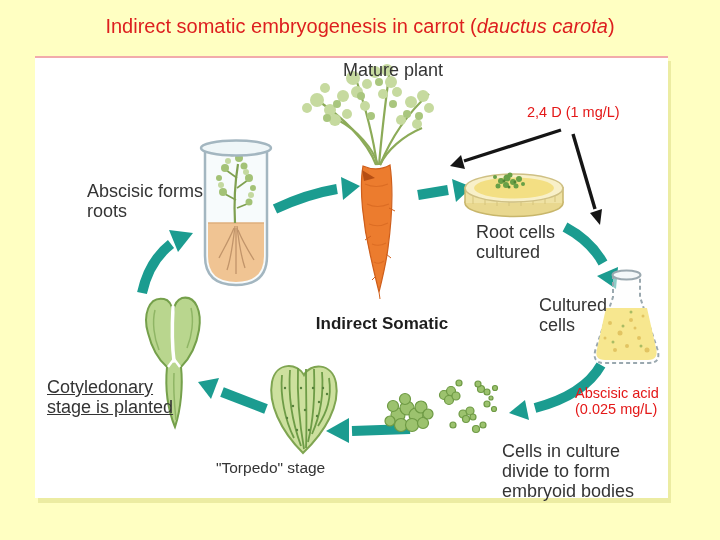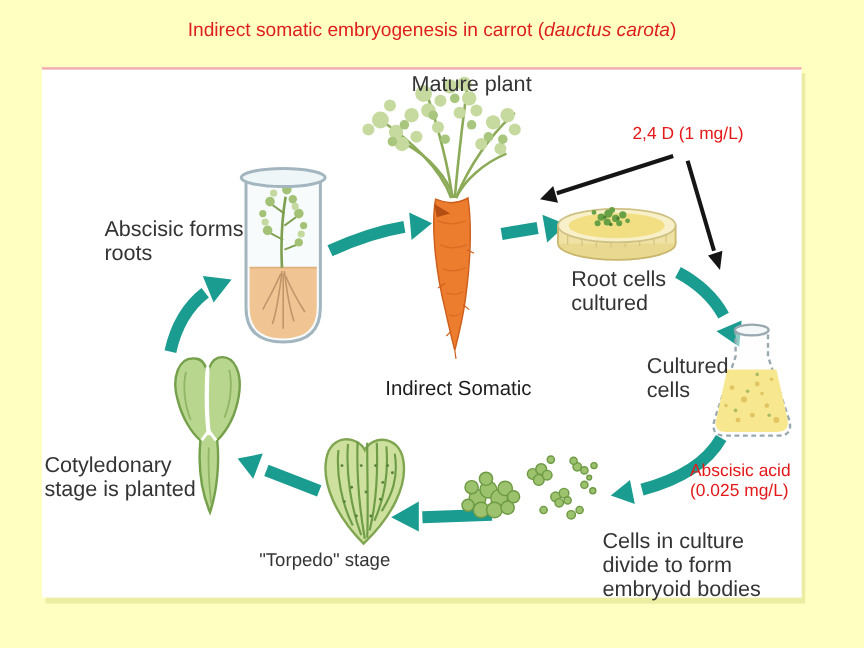--- a/index.html
+++ b/index.html
@@ -3,40 +3,40 @@
 <meta charset="utf-8">
 <style>
   html,body{margin:0;padding:0;}
   body{
     width:720px;height:540px;overflow:hidden;position:relative;
     background:#FFFFC2;
     font-family:"Liberation Sans",sans-serif;
   }
   .slide-title{
     position:absolute;top:12px;left:0;width:720px;
-    text-align:center;font-size:16px;line-height:28px;
+    text-align:center;font-size:20px;line-height:28px;
     color:#DD1F1F;white-space:nowrap;
   }
   .slide-title .species{font-style:italic;}
   .panel{
     position:absolute;left:35px;top:56px;width:633px;height:440px;
     background:#FFFFFF;border-top:2px solid #F2ABAB;
     box-shadow:3px 5px 0 0 #ECECA2;
   }
   .art{position:absolute;left:0;top:0;width:633px;height:440px;}
   .lbl{
     position:absolute;color:#343434;
     font-size:18px;line-height:1.12;white-space:nowrap;
   }
   .lbl-mature{left:293px;top:2px;width:130px;text-align:center;}
   .lbl-plantlet{left:52px;top:123px;}
   .lbl-rootcells{left:441px;top:164px;}
   .lbl-cultured{left:504px;top:237px;}
-  .lbl-center{left:252px;top:256px;width:190px;text-align:center;font-size:17px;color:#1d1d1d;}
-  .lbl-cotyledonary{left:2px;top:319px;}
+  .lbl-center{left:252px;top:256px;width:190px;text-align:center;font-size:17px;color:#1d1d1d;font-weight:bold;}
+  .lbl-cotyledonary{left:12px;top:319px;text-decoration:underline;}
   .lbl-torpedo{left:181px;top:401px;font-size:15.5px;}
   .lbl-embryoid{left:439px;top:383px;margin-left:28px;}
   .lbl-red{color:#E41818;font-size:14.5px;}
   .lbl-auxin{left:492px;top:46px;}
   .lbl-aba{left:540px;top:327px;}
 </style>
 </head>
 <body>
 
 <div class="slide-title"><span>Indirect somatic embryogenesis in carrot (</span><span class="species">dauctus carota</span><span>)</span></div>

